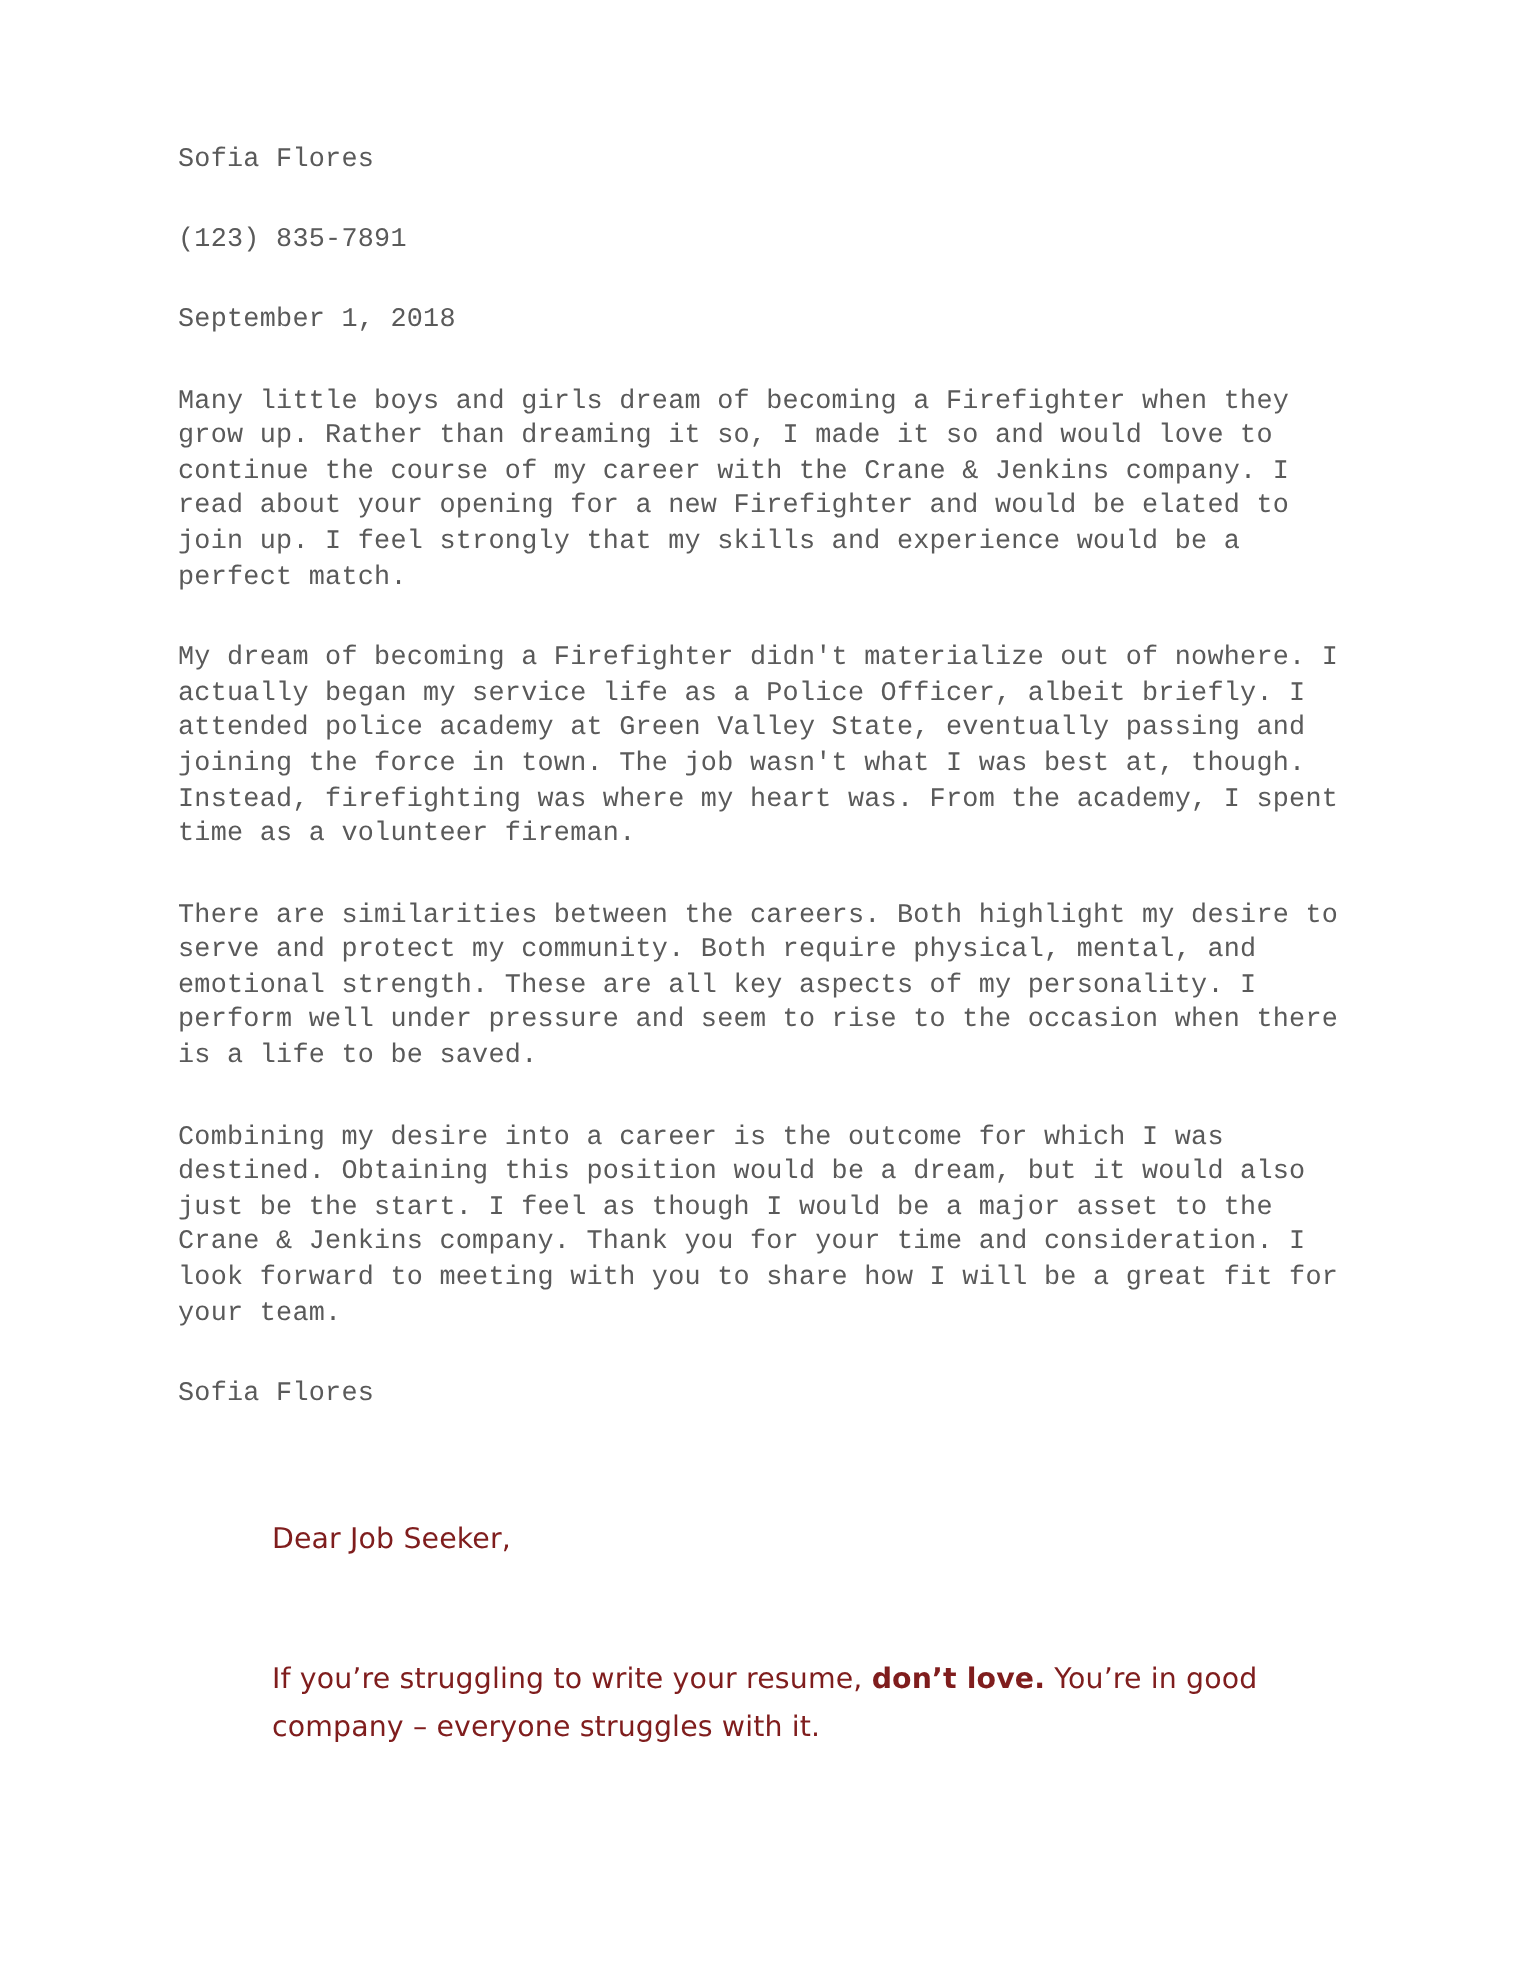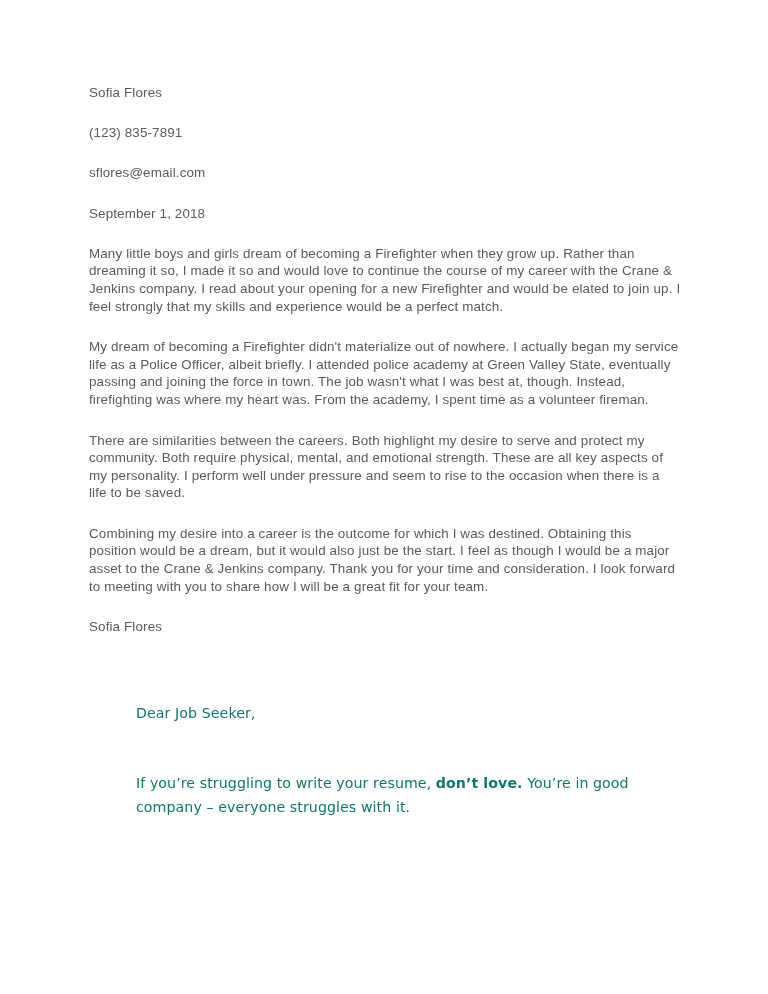--- a/index.html
+++ b/index.html
@@ -20,24 +20,24 @@
   .page {
     position: absolute;
     inset: 0;
     background: #ffffff;
   }
 
   
   .letter {
     position: absolute;
     left: 89px;
-    top: 84px;
+    top: 72px;
     width: 592px;
     color: #5a5a5a;
-    font-family: Liberation Sans, sans-serif;
+    font-family: Liberation Mono, monospace;
     font-size: 13.4px;
     line-height: 17.6px;
     letter-spacing: 0.01em;
   }
 
   .letter .line {
     margin: 0 0 22.6px 0;
     white-space: nowrap;
   }
 
@@ -62,23 +62,23 @@
 
   
   .letter .salutation {
     margin-bottom: 24px;
   }
 
   
   .note {
     position: absolute;
     left: 136px;
-    top: 701px;
+    top: 758px;
     width: 520px;
-    color: #0f766e;
+    color: #7f1d1d;
     font-family: "DejaVu Sans", sans-serif;
     font-size: 14.2px;
     line-height: 24.5px;
     letter-spacing: 0.005em;
   }
 
   .note .note-greeting {
     margin: 0 0 45px 0;
     white-space: nowrap;
   }
@@ -95,21 +95,20 @@
 <body>
 
 <div class="page">
 
   <div class="letter">
 
     <p class="line">Sofia Flores</p>
 
     <p class="line">(123) 835-7891</p>
 
-    <p class="line">sflores@email.com</p>
 
     <p class="line">September 1, 2018</p>
 
 
     <p class="para">Many little boys and girls dream of becoming a Firefighter when they grow up. Rather than dreaming it so, I made it so and would love to continue the course of my career with the Crane &amp; Jenkins company. I read about your opening for a new Firefighter and would be elated to join up. I feel strongly that my skills and experience would be a perfect match.</p>
 
     <p class="para">My dream of becoming a Firefighter didn't materialize out of nowhere. I actually began my service life as a Police Officer, albeit briefly. I attended police academy at Green Valley State, eventually passing and joining the force in town. The job wasn't what I was best at, though. Instead, firefighting was where my heart was. From the academy, I spent time as a volunteer fireman.</p>
 
     <p class="para">There are similarities between the careers. Both highlight my desire to serve and protect my community. Both require physical, mental, and emotional strength. These are all key aspects of my personality. I perform well under pressure and seem to rise to the occasion when there is a life to be saved.</p>
 

